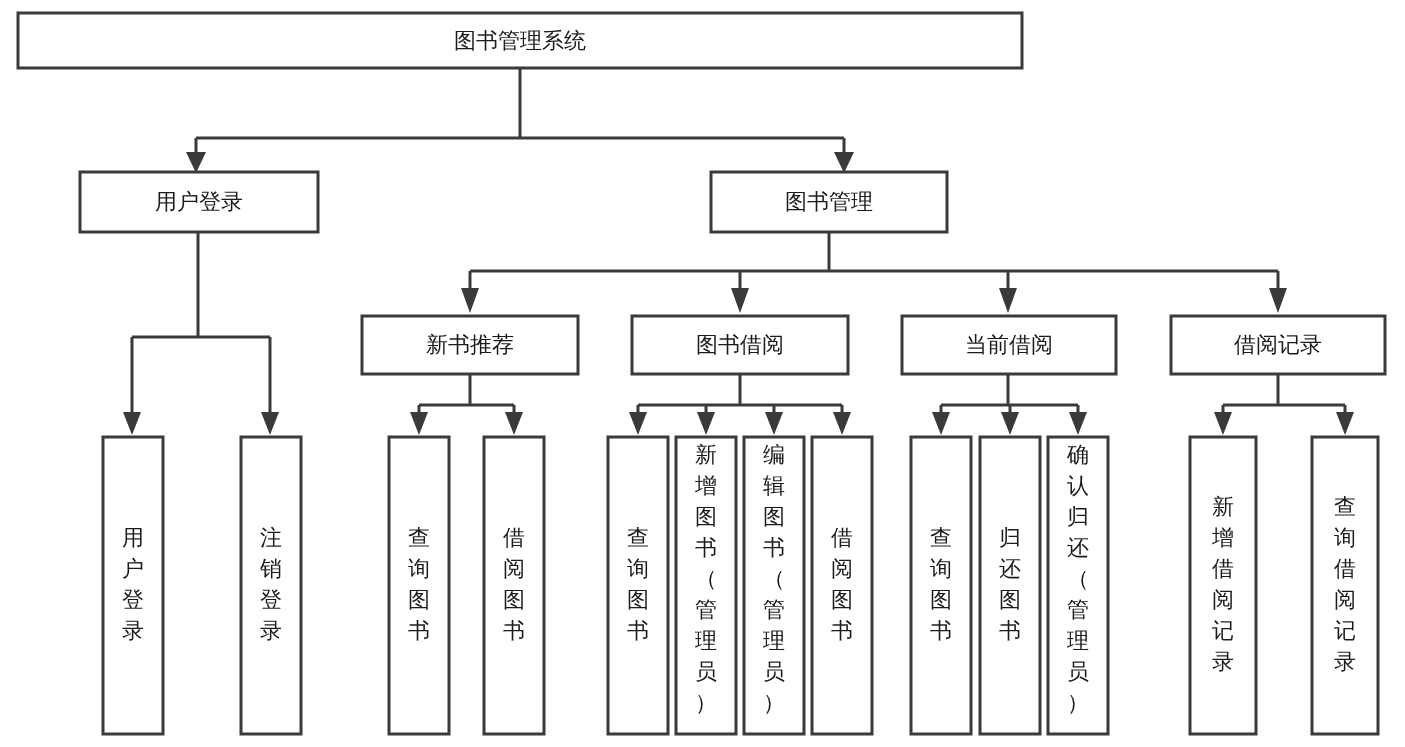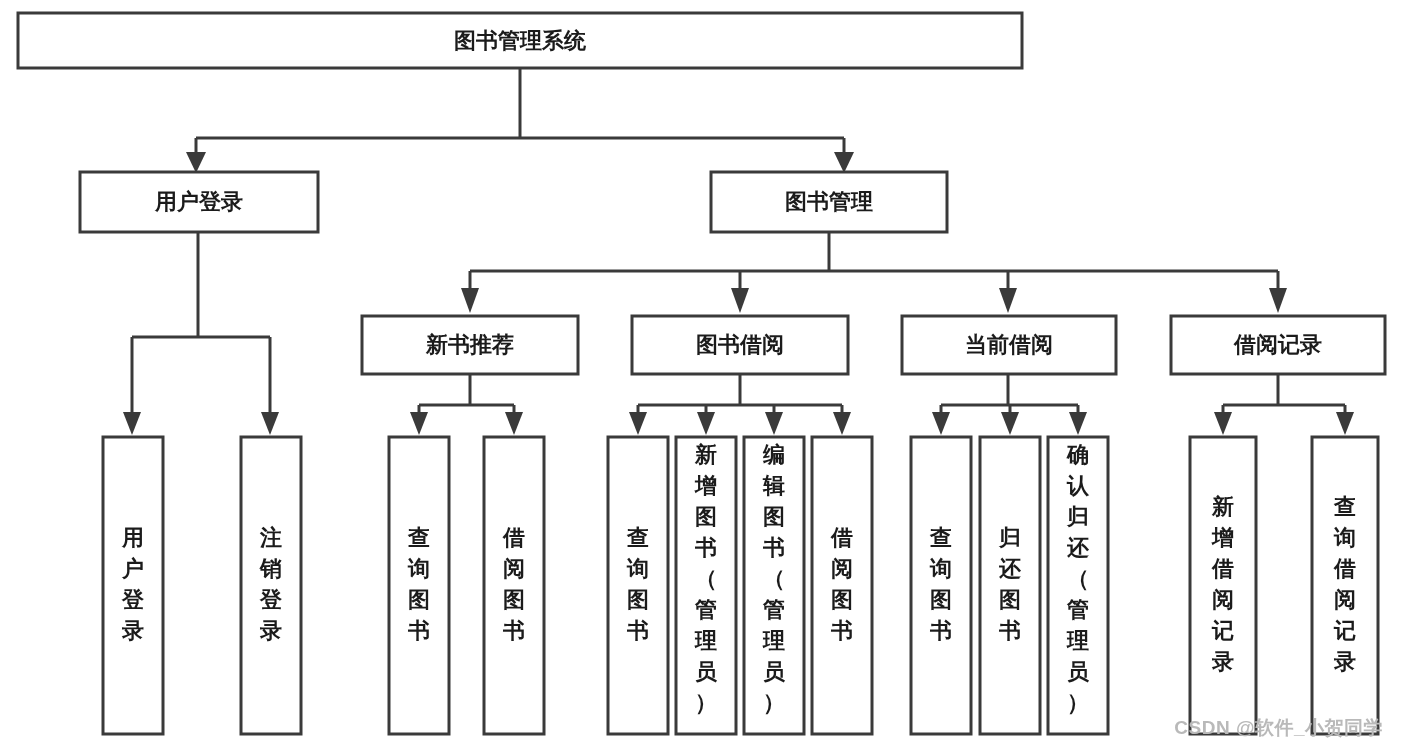--- a/index.html
+++ b/index.html
@@ -10,21 +10,20 @@
   body {
     width: 1405px;
     height: 747px;
     font-family: "Liberation Sans", "DejaVu Sans", sans-serif;
     overflow: hidden;
   }
   #diagram-root {
     position: relative;
     width: 1397px;
     height: 747px;
-    font-weight: bold;
   }
   svg#tree-svg {
     position: absolute;
     top: 0;
     left: 0;
     width: 1405px;
     height: 747px;
   }
   .node-box {
     fill: #ffffff;
@@ -244,15 +243,14 @@
       <text class="node-label-vertical" x="1223" y="513.5"><tspan x="1223" dy="0">新</tspan><tspan x="1223" dy="31">增</tspan><tspan x="1223" dy="31">借</tspan><tspan x="1223" dy="31">阅</tspan><tspan x="1223" dy="31">记</tspan><tspan x="1223" dy="31">录</tspan></text>
     </g>
 
     <g>
       <rect class="node-box" x="1312" y="437" width="66" height="297"></rect>
       <text class="node-label-vertical" x="1345" y="513.5"><tspan x="1345" dy="0">查</tspan><tspan x="1345" dy="31">询</tspan><tspan x="1345" dy="31">借</tspan><tspan x="1345" dy="31">阅</tspan><tspan x="1345" dy="31">记</tspan><tspan x="1345" dy="31">录</tspan></text>
     </g>
 
   </svg>
 
-  <div class="watermark">CSDN @软件_小贺同学</div>
 
 </div>
 
 </body></html>

